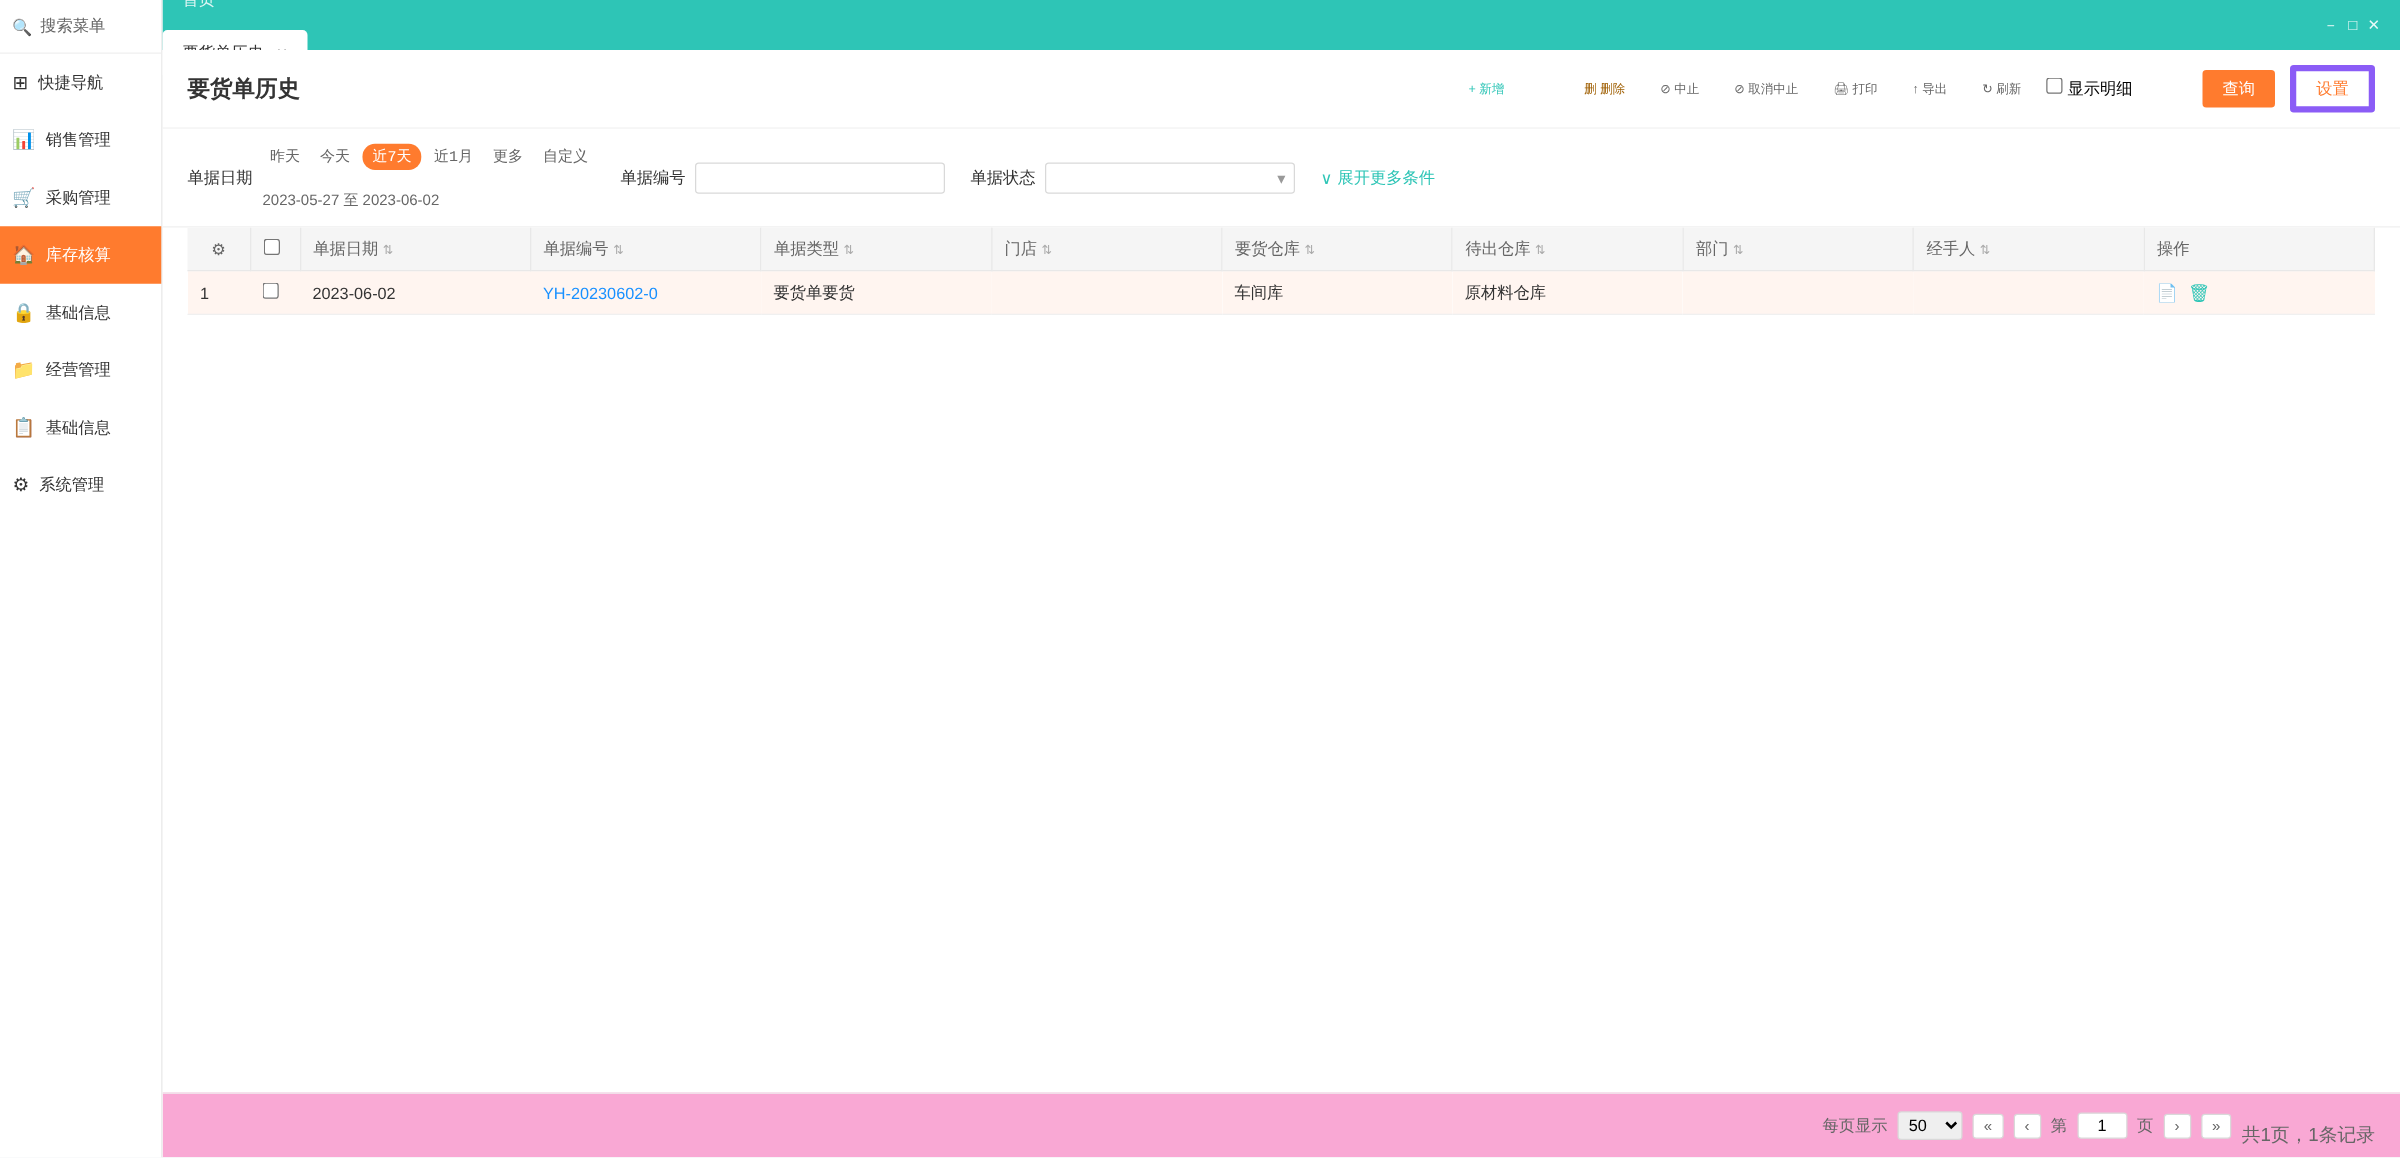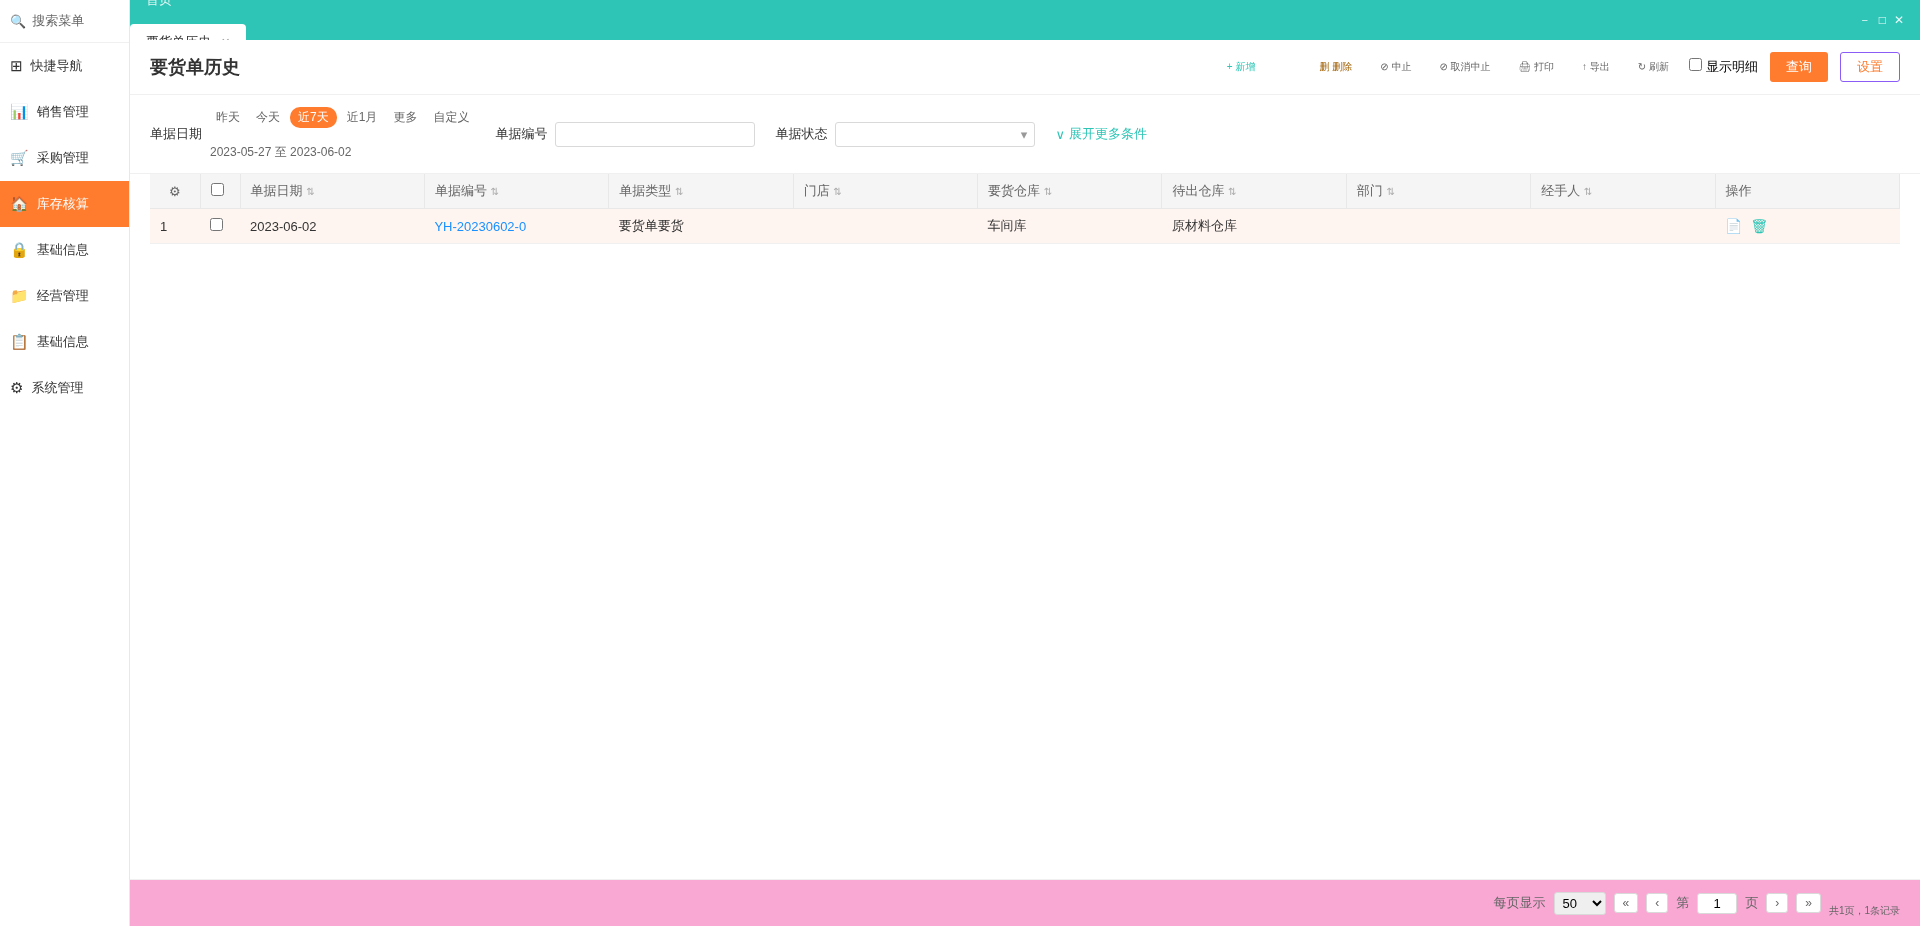--- a/index.html
+++ b/index.html
@@ -135,25 +135,26 @@
     .action-btn.new-btn { color: #2ec5b6; }
     .action-btn.delete-btn { color: #a16207; margin-left: 36px; }
     .btn-orange {
       background: #ff7b2e;
       color: #fff;
       border: none;
       padding: 6px 16px;
       border-radius: 3px;
       cursor: pointer;
       font-size: 13px;
+      margin-left: 44px;
     }
     .btn-outline {
       background: #fff;
       color: #ff7b2e;
-      border: 1px solid #8b5cf6;
+      border: 5px solid #8b5cf6;
       padding: 5px 16px;
       border-radius: 3px;
       cursor: pointer;
       font-size: 13px;
     }
     
     
     .filter-area {
       padding: 12px 20px;
       background: #fff;
@@ -180,20 +181,21 @@
       display: flex;
       gap: 4px;
       align-items: center;
     }
     .date-btn {
       padding: 2px 6px;
       color: #666;
       cursor: pointer;
       font-size: 12px;
       border-radius: 3px;
+      font-family: Liberation Mono, monospace;
     }
     .date-btn.active {
       background: #ff7b2e;
       color: #fff;
       border-radius: 10px;
       padding: 2px 8px;
     }
     .date-range-text {
       color: #666;
       font-size: 12px;
@@ -322,21 +324,21 @@
     }
     .page-input {
       border: 1px solid #d9d9d9;
       border-radius: 3px;
       width: 40px;
       text-align: center;
       padding: 2px 4px;
       font-size: 13px;
       outline: none;
     }
-    .page-info { color: #666; font-size: 10px; margin-top: 16px; }
+    .page-info { color: #666; font-size: 15px; margin-top: 16px; }
     
     
     input[type="checkbox"] { cursor: pointer; }
     
     .settings-icon-row {
       display: flex;
       justify-content: center;
       align-items: center;
     }
   </style>

